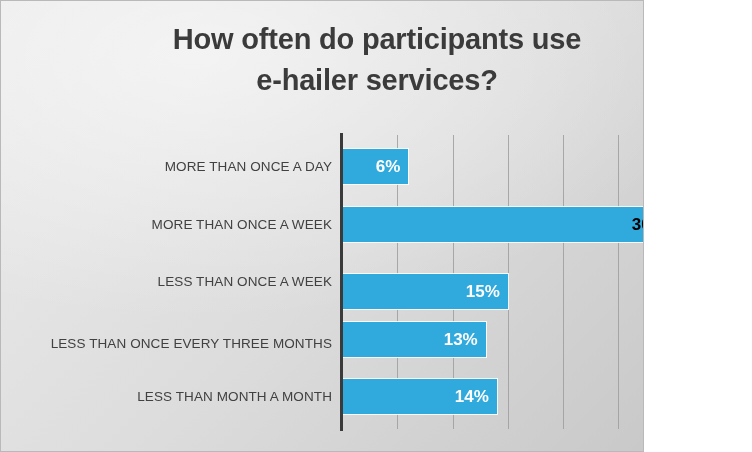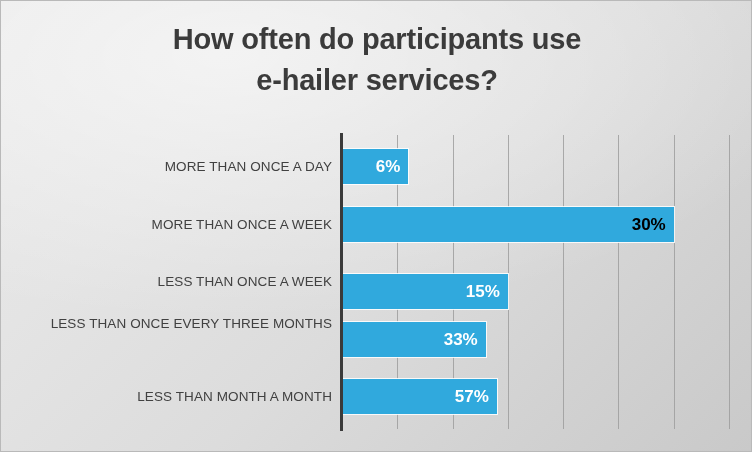--- a/index.html
+++ b/index.html
@@ -7,21 +7,21 @@
     margin: 0;
     padding: 0;
     background: #ffffff;
   }
   body {
     font-family: "Liberation Sans", sans-serif;
   }
 
   #chart-card {
     position: relative;
-    width: 752px;
+    width: 644px;
     height: 452px;
     overflow: hidden;
     box-sizing: border-box;
     background:
       linear-gradient(135deg, #e9e9e9 0%, #e4e4e4 28%, #dcdcdc 55%, #d2d2d2 78%, #c9c9c9 100%);
     border: 1px solid #b9b9b9;
   }
 
   
   #chart-card::after {
@@ -145,21 +145,21 @@
 
   <div id="chart-title">How often do participants use
 e-hailer services?</div>
 
   <div id="value-axis-line"></div>
 
   <div id="category-labels">
       <div class="category-label" style="top: 14px; color: rgb(65, 65, 65);">MORE THAN ONCE A DAY</div>
       <div class="category-label" style="top: 129px; color: rgb(65, 65, 65);">LESS THAN ONCE A WEEK</div>
       <div class="category-label" style="top: 71.5px; color: rgb(65, 65, 65);">MORE THAN ONCE A WEEK</div>
-      <div class="category-label" style="top: 171px; color: rgb(65, 65, 65); margin-left: 13px;">LESS THAN ONCE EVERY THREE MONTHS</div>
+      <div class="category-label" style="top: 191px; color: rgb(65, 65, 65); margin-left: 13px;">LESS THAN ONCE EVERY THREE MONTHS</div>
       <div class="category-label" style="top: 244px; color: rgb(65, 65, 65);">LESS THAN MONTH A MONTH</div>
     </div>
 
   <div id="plot-area">
     <div id="gridlines">
         <div class="gridline" style="left: 55.2857px;"></div>
         <div class="gridline" style="left: 110.571px;"></div>
         <div class="gridline" style="left: 165.857px;"></div>
         <div class="gridline" style="left: 221.143px;"></div>
         <div class="gridline" style="left: 276.429px;"></div>
@@ -177,24 +177,24 @@
             <div class="bar-value" style="color: #000000;">30%</div>
           </div>
         </div>
         <div class="bar-row" style="top: 129px; width: 387px; margin-top: 10px;">
           <div class="bar" style="width: 165.857px; background: rgb(48, 169, 221);">
             <div class="bar-value" style="color: rgb(255, 255, 255);">15%</div>
           </div>
         </div>
         <div class="bar-row" style="top: 186.5px; width: 387px;">
           <div class="bar" style="width: 143.743px; background: rgb(48, 169, 221);">
-            <div class="bar-value" style="color: rgb(255, 255, 255);">33%</div>
+            <div class="bar-value" style="color: rgb(255, 255, 255);">13%</div>
           </div>
         </div>
         <div class="bar-row" style="top: 244px; width: 387px;">
           <div class="bar" style="width: 154.8px; background: rgb(48, 169, 221);">
-            <div class="bar-value" style="color: rgb(255, 255, 255);">57%</div>
+            <div class="bar-value" style="color: rgb(255, 255, 255);">14%</div>
           </div>
         </div>
       </div>
   </div>
 
 </div>
 
 </body></html>

